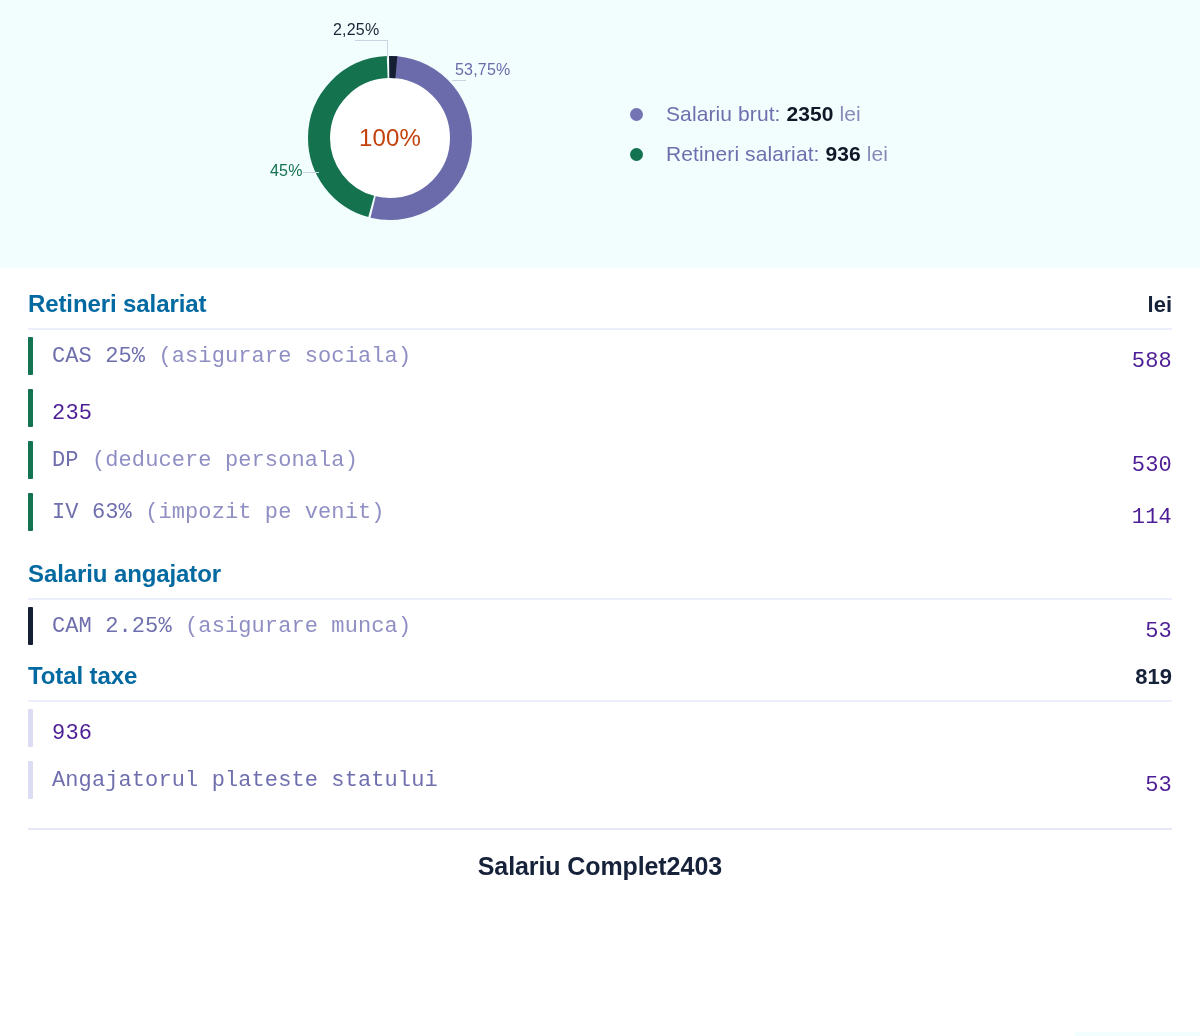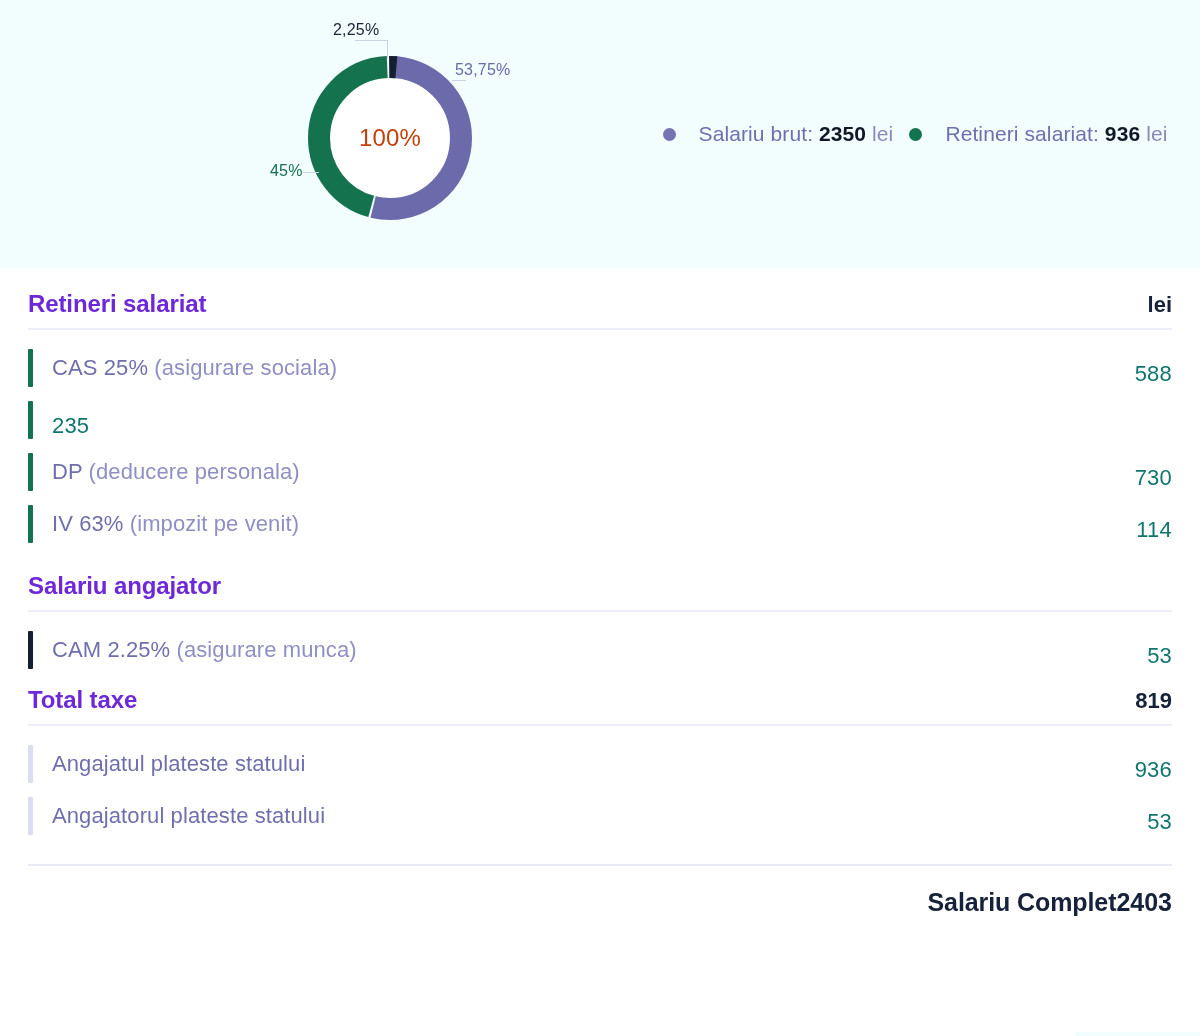--- a/index.html
+++ b/index.html
@@ -51,21 +51,21 @@
   .leader-top-v { left: 387px; top: 40px; width: 1px; height: 18px; }
   .leader-top-h { left: 355px; top: 40px; width: 33px; height: 1px; }
   .leader-right-h { left: 452px; top: 80px; width: 14px; height: 1px; }
   .leader-left-h  { left: 303px; top: 172px; width: 16px; height: 1px; }
 
   
   .legend {
     flex: 1 1 auto;
     padding-left: 70px;
     display: flex;
-    flex-direction: row;
+    flex-direction: column;
     justify-content: center;
     gap: 16px;
   }
   .legend-item { display: flex; align-items: center; }
   .legend-dot {
     width: 13px; height: 13px; border-radius: 50%;
     margin-right: 23px; flex: 0 0 13px;
   }
   .legend-text {
     font-size: 21px;
@@ -77,49 +77,49 @@
   .legend-text .unit { color: #8a8ab8; font-weight: 400; }
 
   
   .table { position: relative; padding: 0 28px; }
 
   .sec-head {
     display: flex; align-items: flex-end; justify-content: space-between;
     padding: 0 0 10px 0;
   }
   .sec-head .t {
-    font-size: 24px; font-weight: 700; color: #6d28d9; letter-spacing: -0.1px;
+    font-size: 24px; font-weight: 700; color: #0369a1; letter-spacing: -0.1px;
   }
   .sec-head .v {
     font-size: 22px; font-weight: 700; color: #16213a;
   }
   .rule { height: 2px; background: #eceefb; width: 100%; }
   .rule.strong { background: #e7eaf6; }
 
-  .rows { padding-top: 12px; }
+  .rows { padding-top: 0; font-family: Liberation Mono, monospace; }
 
   .row {
     display: flex; align-items: center; justify-content: space-between;
     height: 52px;
     position: relative;
     padding-left: 24px;
   }
   .row .bar {
     position: absolute; left: 0; top: 7px; bottom: 7px;
     width: 5px; border-radius: 1px;
   }
   .row .label { font-size: 22px; color: #6f6fae; letter-spacing: .1px; white-space: nowrap; }
   .row .label .sub { color: #8f8fc4; }
-  .row .amount { font-size: 22px; color: #0f766e; letter-spacing: .2px; margin-top: 11px; }
+  .row .amount { font-size: 22px; color: #4c1d95; letter-spacing: .2px; margin-top: 11px; }
 
   .spacer-sm { height: 10px; }
   .spacer-md { height: 22px; }
 
   .grand {
-    display: flex; align-items: center; justify-content: flex-end;
+    display: flex; align-items: center; justify-content: center;
     padding-top: 22px;
   }
   .grand .t { font-size: 25px; font-weight: 700; color: #16213a; letter-spacing: -0.1px; }
   .grand .v { font-size: 25px; font-weight: 700; color: #16213a; }
 
   .bottom-peek {
     position: absolute;
     left: 1075px; top: 1032px;
     width: 125px; height: 4px;
     background: #f2fdfe;
@@ -215,21 +215,21 @@
         <span class="bar" style="background:#13724f"></span>
         <span class="amount">235</span>
       </div>
 
       <div class="row">
         <span class="bar" style="background:#13724f"></span>
         <span class="label">
           <span>DP</span>
           <span class="sub">(deducere personala)</span>
         </span>
-        <span class="amount">730</span>
+        <span class="amount">530</span>
       </div>
 
       <div class="row">
         <span class="bar" style="background:#13724f"></span>
         <span class="label">
           <span>IV 63%</span>
           <span class="sub">(impozit pe venit)</span>
         </span>
         <span class="amount">114</span>
       </div>
@@ -260,23 +260,20 @@
     <div class="sec-head">
       <div class="t">Total taxe</div>
       <div class="v">819</div>
     </div>
     <div class="rule"></div>
 
     <div class="rows">
 
       <div class="row">
         <span class="bar" style="background:#dcdcf2"></span>
-        <span class="label">
-          <span>Angajatul plateste statului</span>
-        </span>
         <span class="amount">936</span>
       </div>
 
       <div class="row">
         <span class="bar" style="background:#dcdcf2"></span>
         <span class="label">
           <span>Angajatorul plateste statului</span>
         </span>
         <span class="amount">53</span>
       </div>

